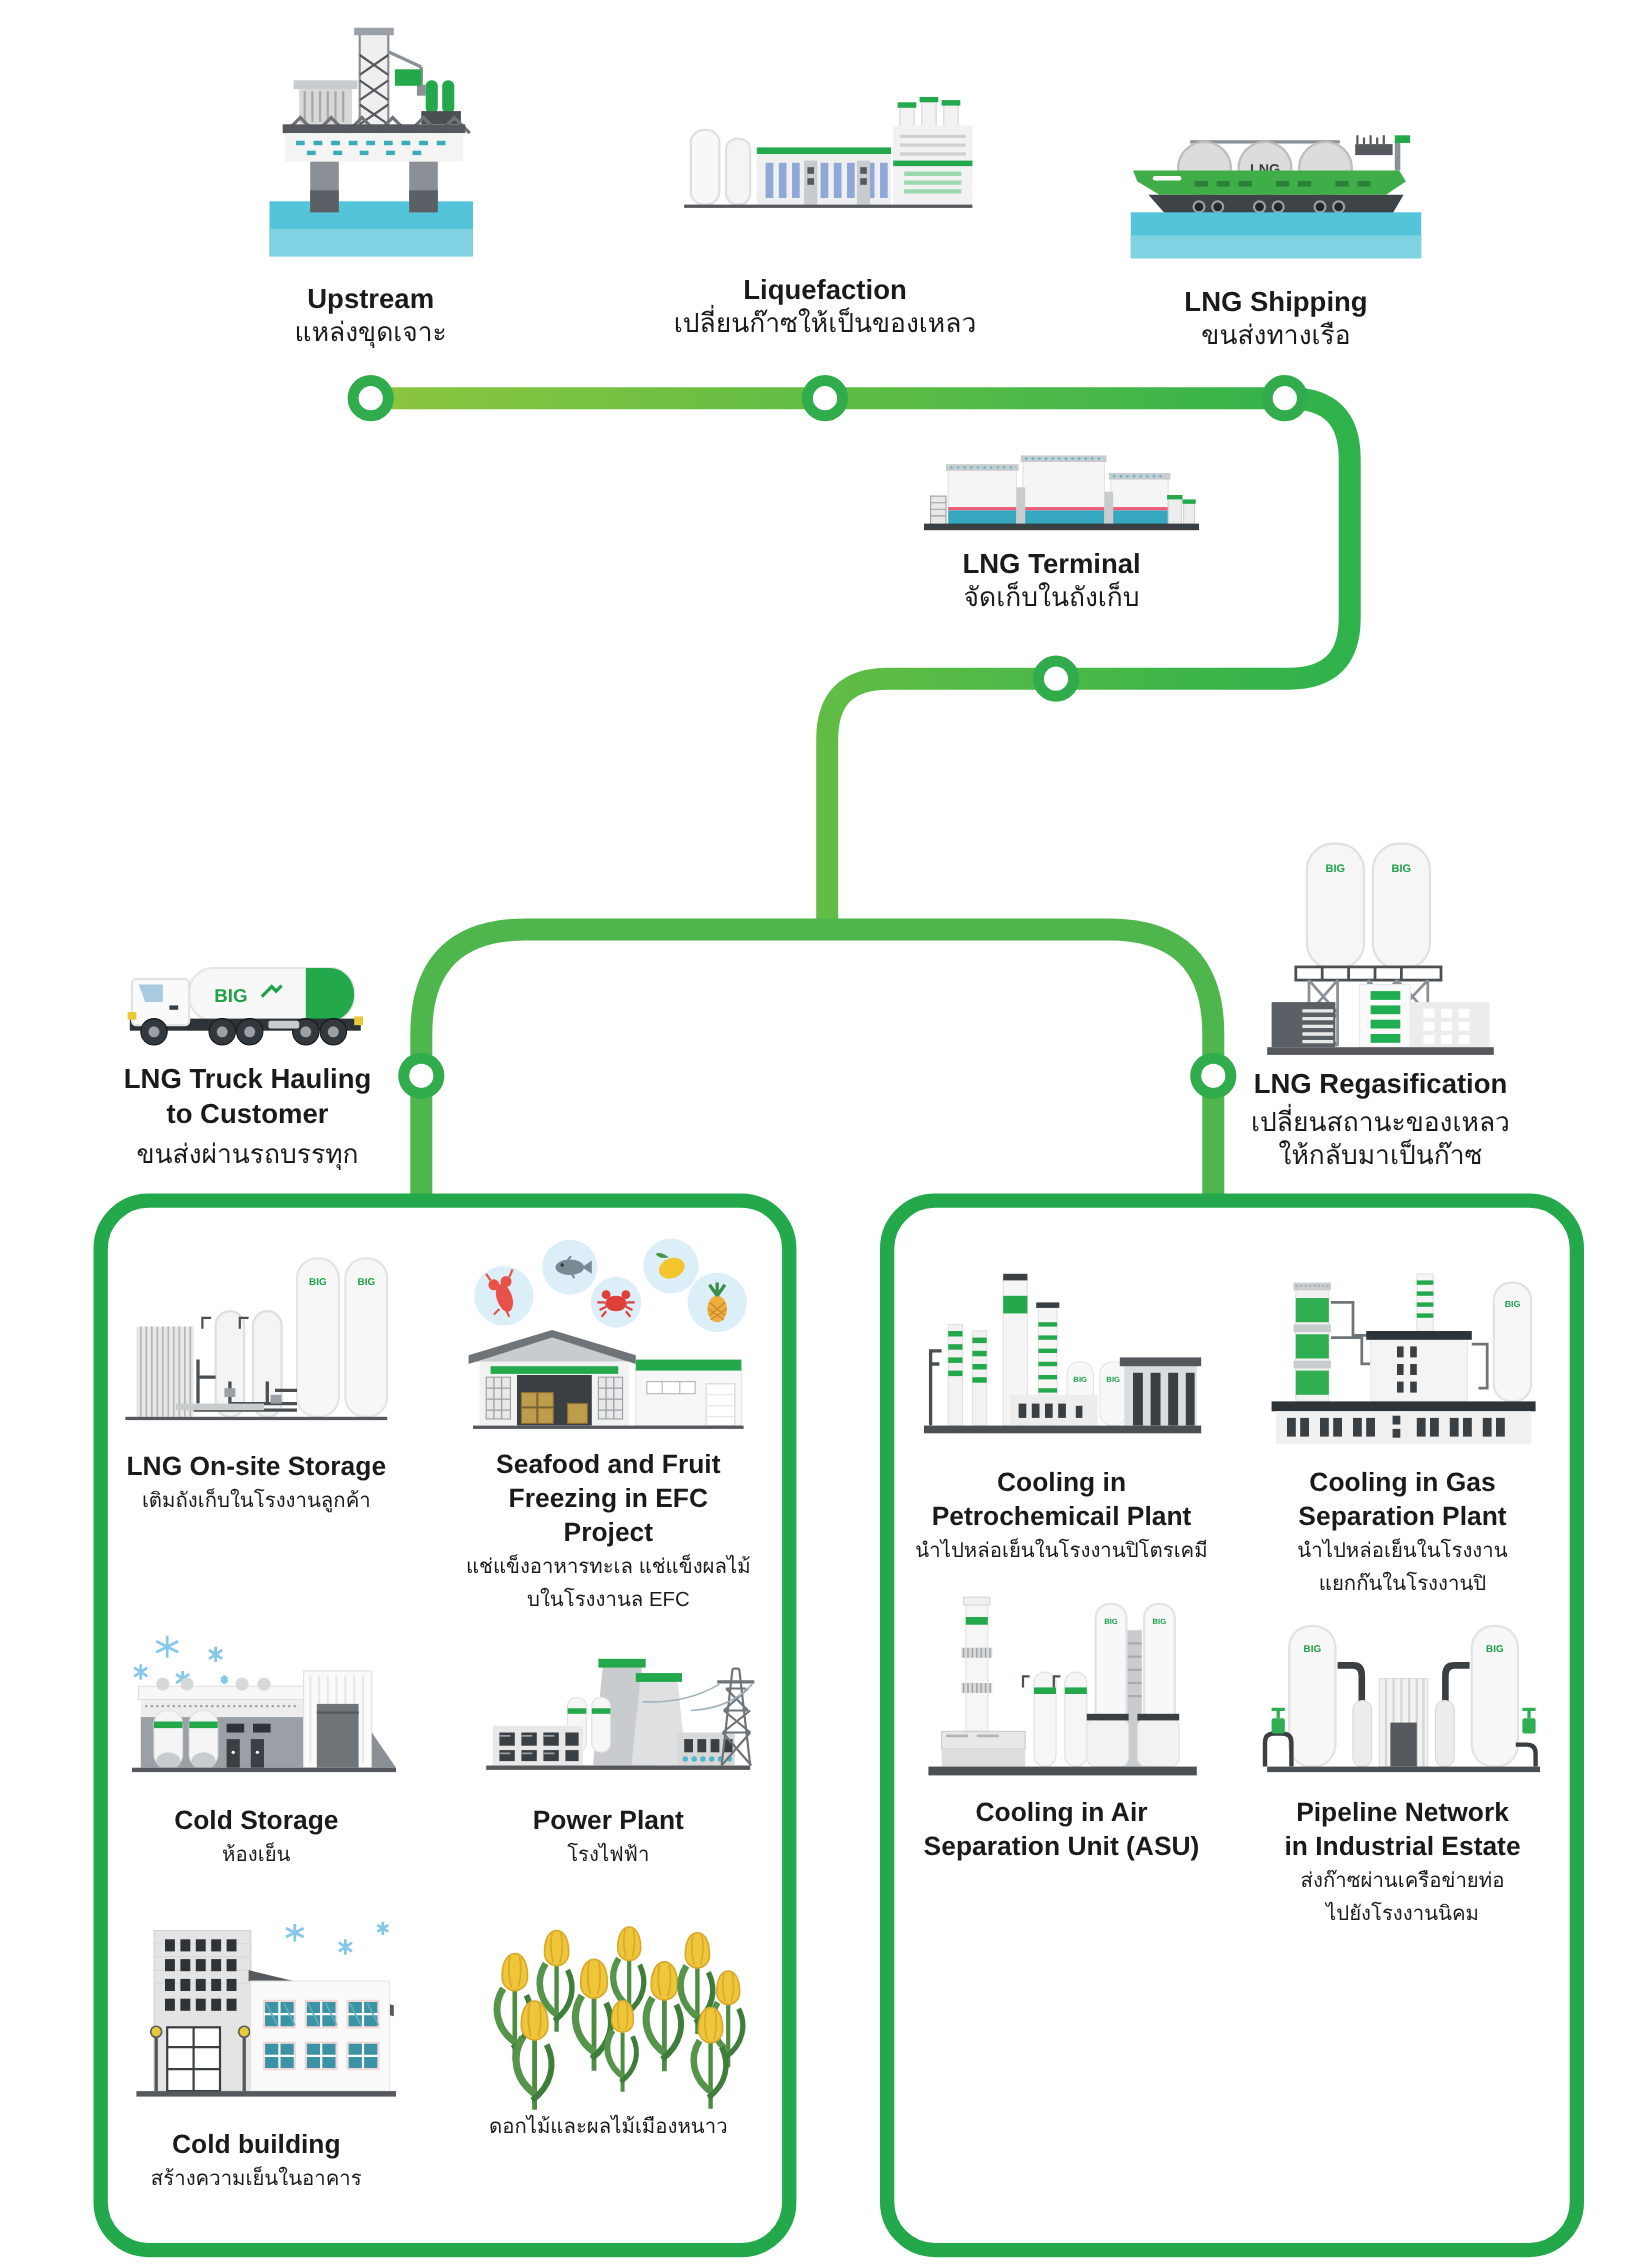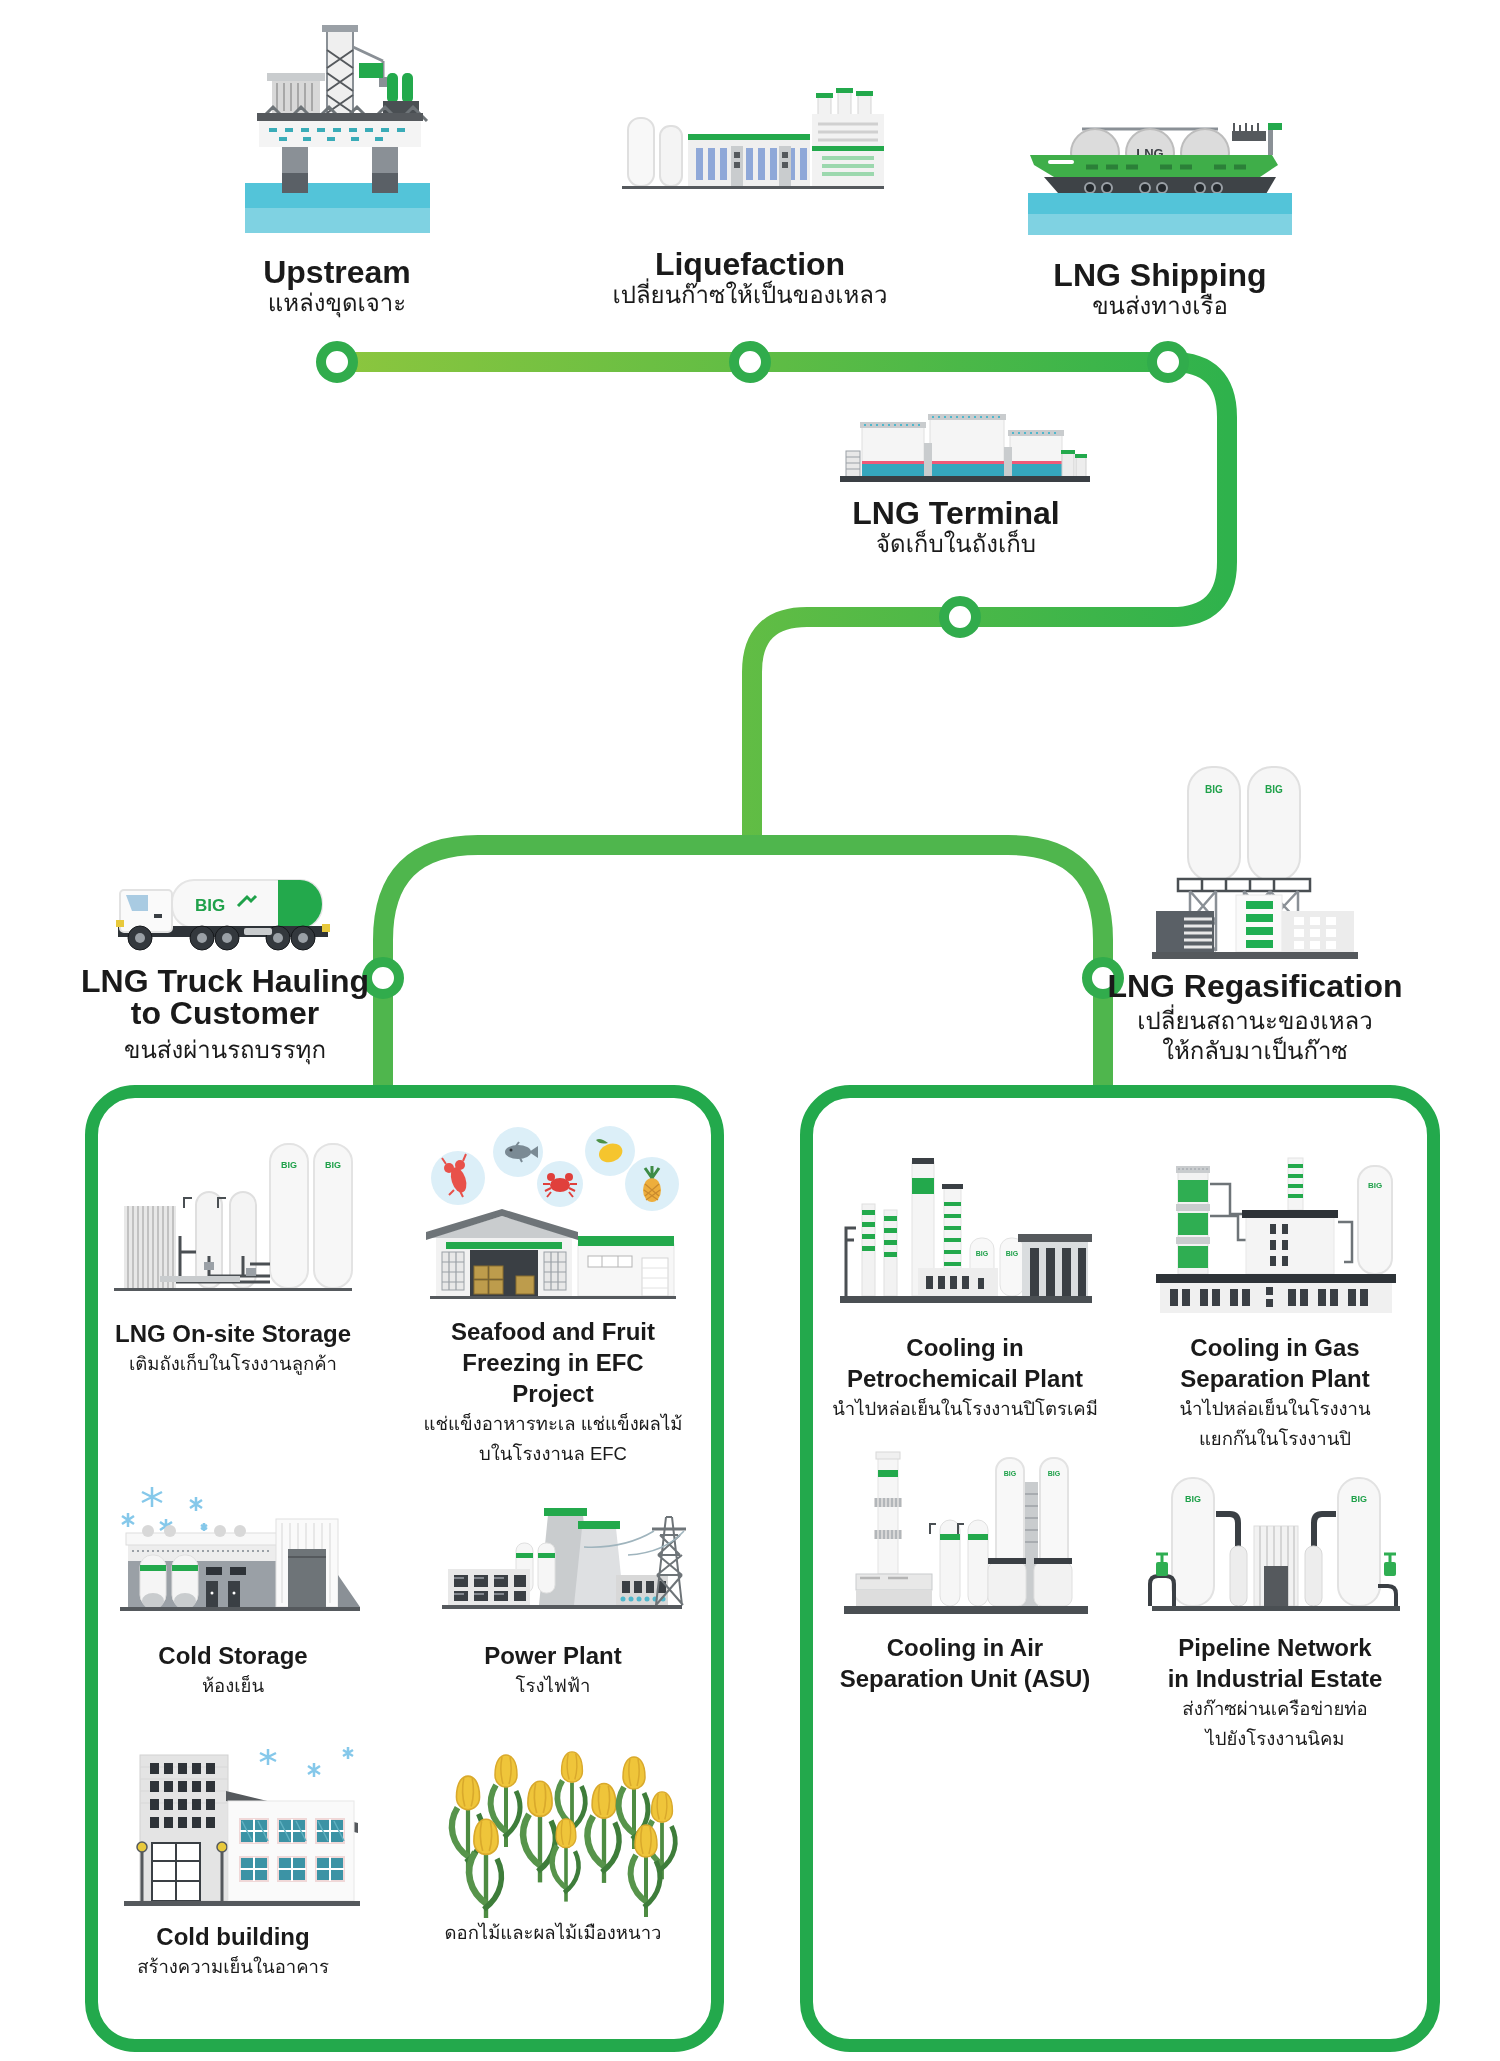--- a/index.html
+++ b/index.html
@@ -2,21 +2,21 @@
 <html><head>
 <meta charset="utf-8">
 <style>
   html,body{margin:0;padding:0;background:#fff;}
   .canvas{position:relative;width:1500px;height:2061px;background:#ffffff;overflow:hidden;
           font-family:"Liberation Sans",sans-serif;color:#1a1a1a;}
   svg{display:block;}
   .flow-layer{position:absolute;left:0;top:0;}
   .station{position:absolute;text-align:center;}
   .station .ill{margin:0 auto;}
-  .station-title{font-weight:bold;font-size:32px;line-height:32px;color:#1a1a1a;}
+  .station-title{font-weight:bold;font-size:25px;line-height:32px;color:#1a1a1a;}
   .station-sub{font-size:24px;line-height:30px;color:#1a1a1a;}
   .big-box{position:absolute;border:13px solid #23A94C;border-radius:50px;background:#fff;box-sizing:border-box;}
   .box-item{position:absolute;text-align:center;}
   .box-item .ill{margin:0 auto;}
   .item-title{font-weight:bold;font-size:24px;line-height:31px;color:#1a1a1a;}
   .item-sub{font-size:18.5px;line-height:30px;color:#1a1a1a;}
   .biglogo{font-weight:bold;fill:#1FA14A;}
 </style>
 </head>
 <body>
@@ -477,21 +477,21 @@
             <rect x="178" y="76" width="28" height="24"></rect>
             <rect x="216" y="76" width="28" height="24"></rect>
           <rect x="140" y="114" width="28" height="24"></rect>
             <rect x="178" y="114" width="28" height="24"></rect>
             <rect x="216" y="114" width="28" height="24"></rect>
         </g>
         <path d="M154 76 v24 M192 76 v24 M230 76 v24 M154 114 v24 M192 114 v24 M230 114 v24 M140 88 h28 M178 88 h28 M216 88 h28 M140 126 h28 M178 126 h28 M216 126 h28" stroke="#FFFFFF" stroke-width="2"></path>
         <path d="M142 78 l10 20 m6 -20 l10 20 M180 78 l10 20 m6 -20 l10 20 M218 78 l10 20 m6 -20 l10 20" stroke="#5FB0C0" stroke-width="1.5"></path>
         <rect x="24" y="158" width="236" height="5" fill="#55595D"></rect>
       </svg>
-      <div class="item-title" style="margin-top:3px;">Cold building</div>
+      <div class="item-title" style="margin-top:16px;">Cold building</div>
       <div class="item-sub">สร้างความเย็นในอาคาร</div>
     </div>
 
     <div class="box-item" style="left:322px;top:645px;width:266px;">
       <svg class="ill" width="266" height="175" viewBox="0 0 266 175">
         <defs>
           <g id="tulip">
             <path d="M0 14 V74" stroke="#4E8C42" stroke-width="4" fill="none"></path>
             <path d="M2 60 C-16 48 -20 28 -10 12" stroke="#57944B" stroke-width="6" fill="none"></path>
             <path d="M-2 64 C14 52 18 34 10 18" stroke="#3E7D3A" stroke-width="5" fill="none"></path>

